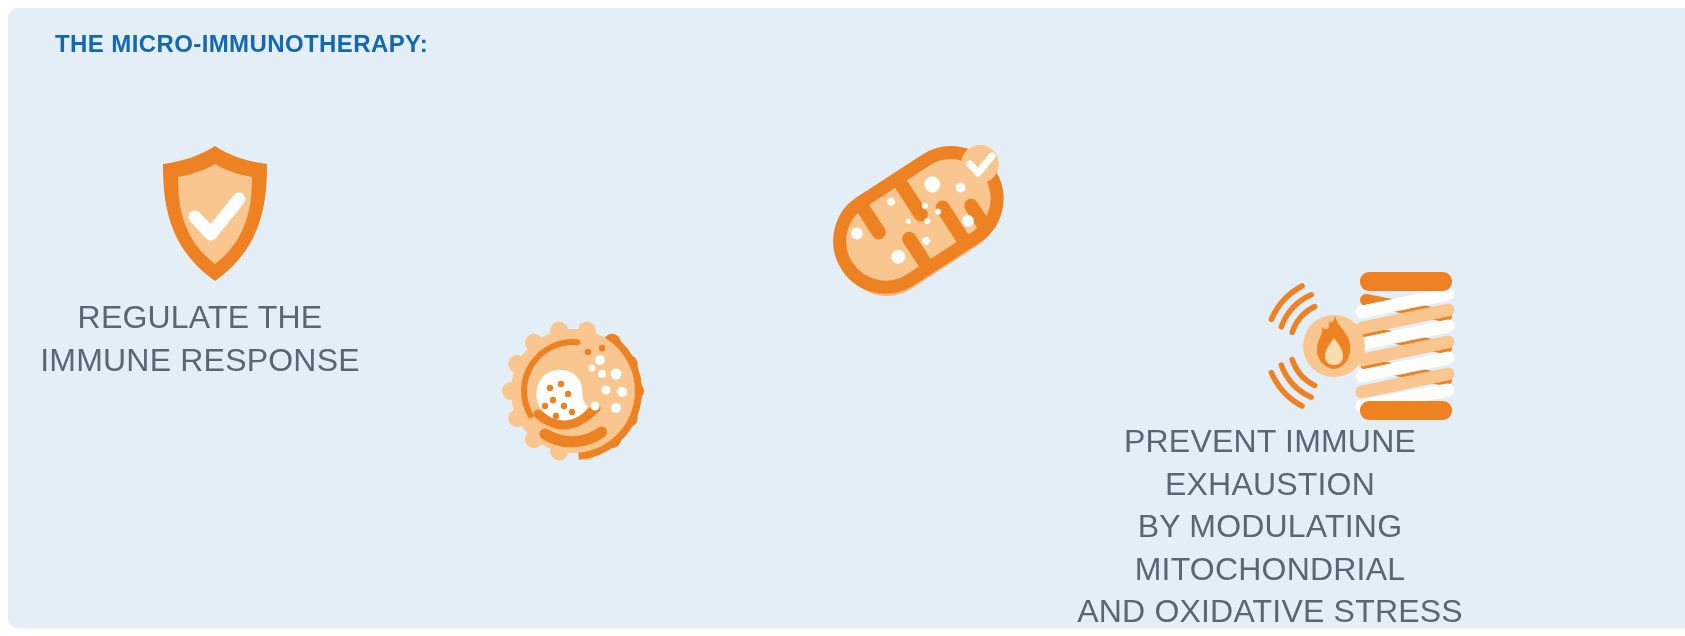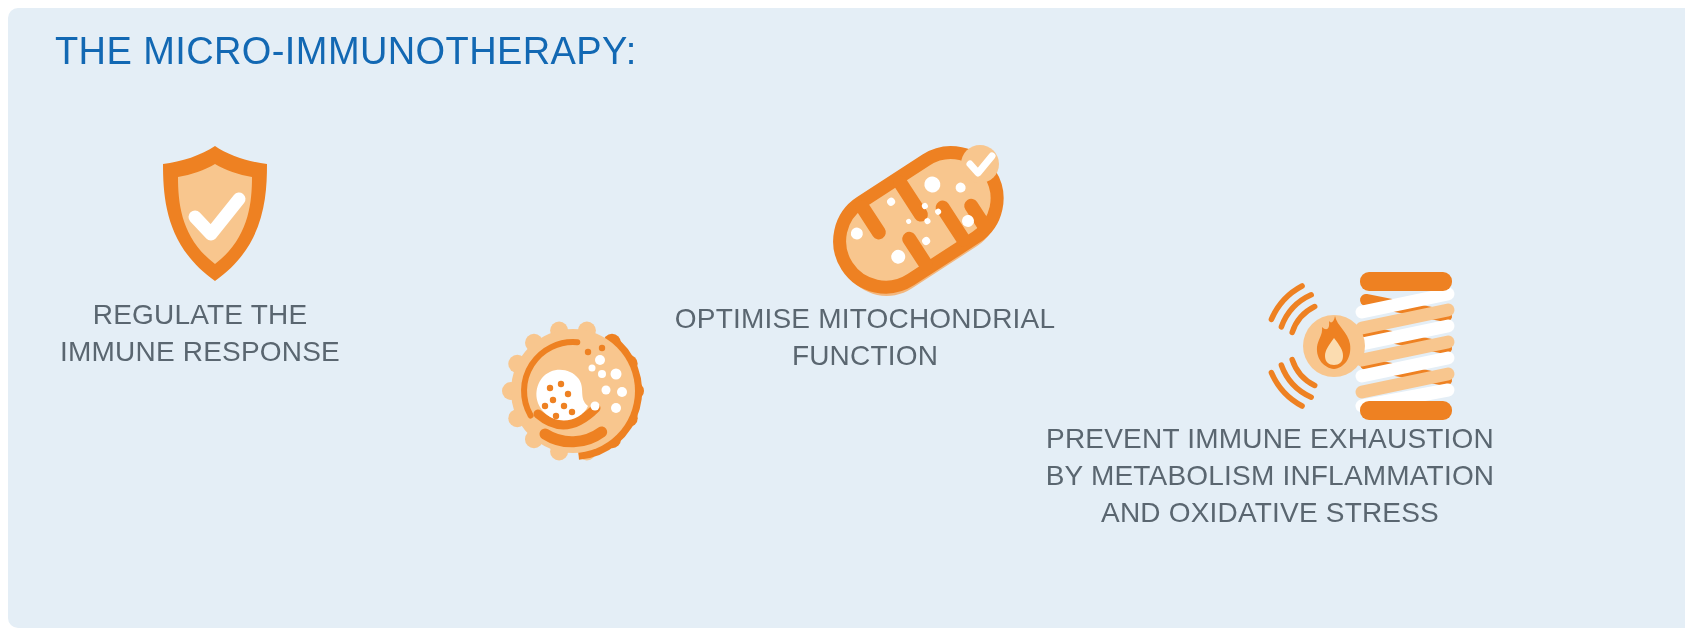--- a/index.html
+++ b/index.html
@@ -12,29 +12,29 @@
   }
   .panel{
     position:absolute;
     left:8px;top:8px;bottom:8px;right:0;
     background:var(--panel_bg,#e4eef6);
     border-radius:10px 0 0 10px;
   }
   .title{
     position:absolute;
     left:55px;top:30px;
-    font-size:38px;
-    font-weight:normal;
+    font-size:24px;
+    font-weight:bold;
     letter-spacing:.4px;
     color:var(--title_blue,#1268b3);
   }
   .label{
     position:absolute;
     text-align:center;
-    font-size:28px;
+    font-size:32px;
     line-height:1.33;
     letter-spacing:.2px;
     color:var(--text_gray,#5a6670);
     white-space:pre-line;
   }
   .icon{position:absolute;}
   .lbl-1{left:30px;  top:296px; width:340px;}
   .lbl-2{left:353px; top:462px; width:360px;}
   .lbl-3{left:655px; top:300px; width:420px;}
   .lbl-4{left:1035px;top:420px; width:470px;}
@@ -156,22 +156,20 @@
           <circle cx="120" cy="104" r="3"></circle>
             <circle cx="106" cy="106" r="3"></circle>
           <circle cx="90" cy="96" r="2.5"></circle>
         </g>
       </g>
 
       <circle class="fl" cx="160" cy="42" r="19"></circle>
       <path class="sw" d="M150 42 l8 9 l14 -17" stroke-width="7" stroke-linecap="round" stroke-linejoin="round"></path>
     </svg>
   </span>
-  <div class="label lbl-3">OPTIMISE MITOCHONDRIAL
-FUNCTION</div>
 
   <span class="icon ic-4">
     <svg width="240" height="170" viewBox="0 0 240 170">
 
       <g class="so" stroke-width="5.5" stroke-linecap="round">
         <path d="M44.2 68.4 A44 44 0 0 1 66.7 42.5"></path>
         <path d="M33.4 62.8 A56 56 0 0 1 63.2 30.8"></path>
         <path d="M23.4 55.4 A68 68 0 0 1 54.1 22.0"></path>
 
         <path d="M66.7 121.5 A44 44 0 0 1 44.2 95.6"></path>
@@ -197,15 +195,15 @@
 
       <rect class="fo" x="112" y="8" width="92" height="19" rx="9"></rect>
       <rect class="fo" x="112" y="137" width="92" height="19" rx="9"></rect>
 
       <circle class="fl" cx="86" cy="82" r="31"></circle>
       <path class="fo" d="M87 52 C89 62 100 68 102 80 C104 94 96 104 86 105 C76 104 68 95 69 83 C70 75 75 71 74 63 C78 67 82 66 81 57 C83 60 86 58 87 52 Z"></path>
       <path class="fd" d="M86 74 C92 82 95 86 95 92 C95 98 91 101 86 101 C81 101 77 98 77 92 C77 86 81 81 86 74 Z"></path>
     </svg>
   </span>
   <div class="label lbl-4">PREVENT IMMUNE EXHAUSTION
-BY METABOLISM INFLAMMATION
+BY MODULATING MITOCHONDRIAL
 AND OXIDATIVE STRESS</div>
 </div>
 
 </body></html>

